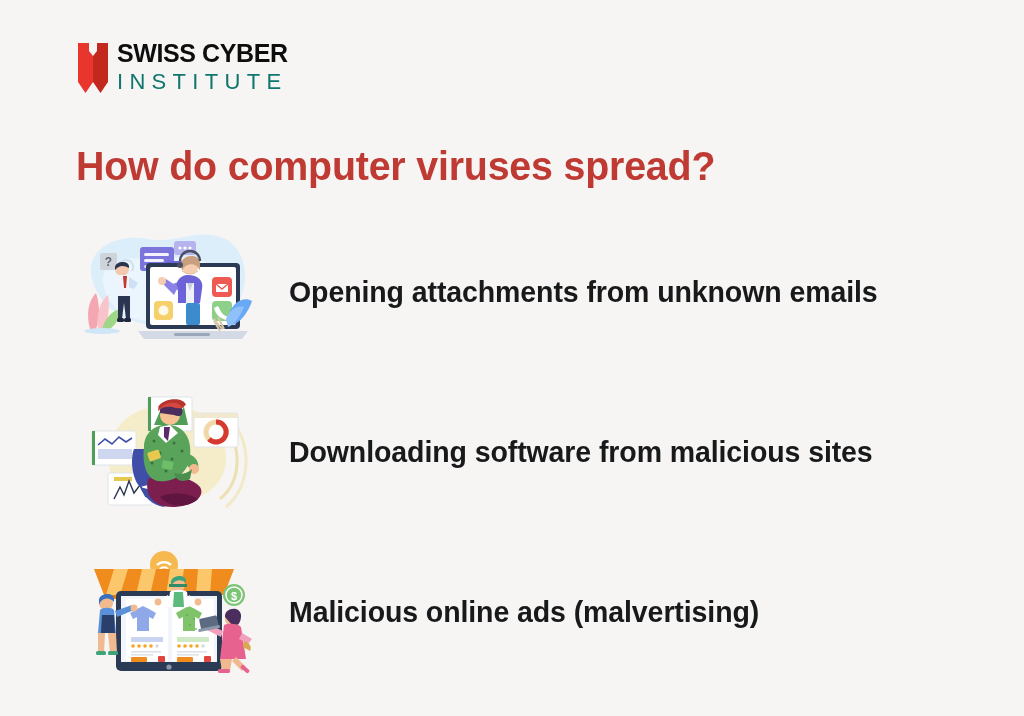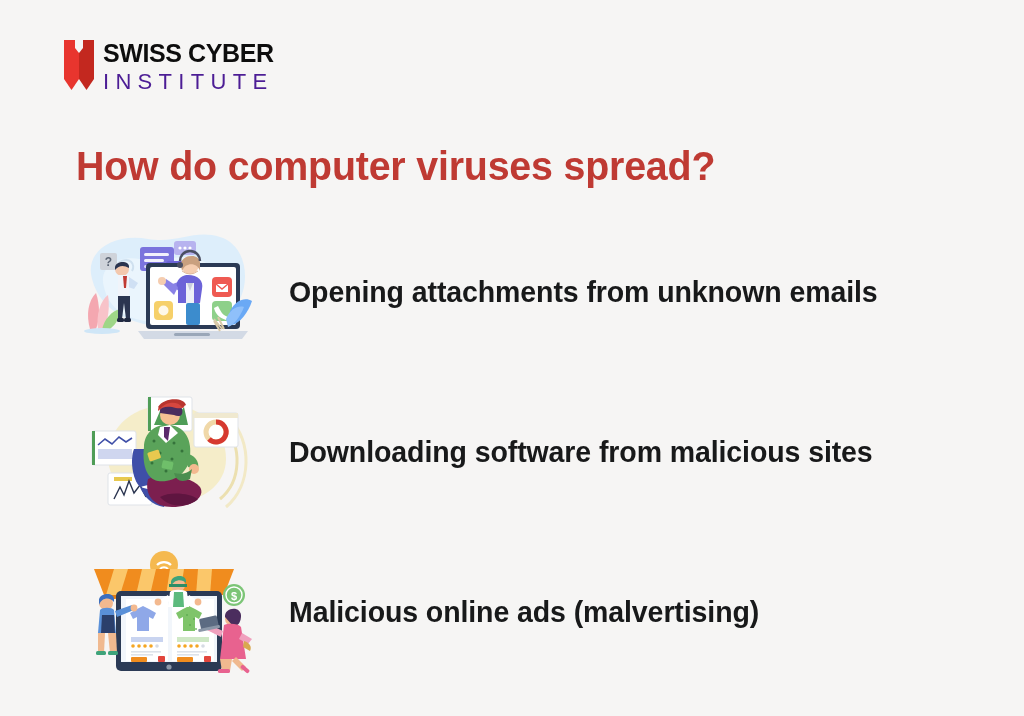--- a/index.html
+++ b/index.html
@@ -17,24 +17,24 @@
   }
   .slide {
     position: absolute;
     inset: 0;
     background: #f6f5f4;
   }
 
   
   .logo {
     position: absolute;
-    left: 64px;
+    left: 78px;
     top: 40px;
     display: flex;
-    align-items: flex-start;
+    align-items: flex-end;
     gap: 9px;
   }
   .logo-mark { width: 30px; height: 50px; display: block; }
   .logo-words {
     display: flex;
     flex-direction: column;
     line-height: 1;
   }
   .logo-top {
     font-family: "Liberation Sans", sans-serif;
@@ -42,21 +42,21 @@
     font-size: 25px;
     letter-spacing: -0.4px;
     color: #0d0d0d;
     margin-top: 1px;
   }
   .logo-bottom {
     font-family: "Liberation Sans", sans-serif;
     font-weight: 400;
     font-size: 22px;
     letter-spacing: 6.3px;
-    color: #4c1d95;
+    color: #0f766e;
     margin-top: 5px;
   }
 
   
   .title {
     position: absolute;
     left: 76px;
     top: 116px;
     font-family: "Liberation Sans Narrow", "Liberation Sans", sans-serif;
     font-weight: bold;

